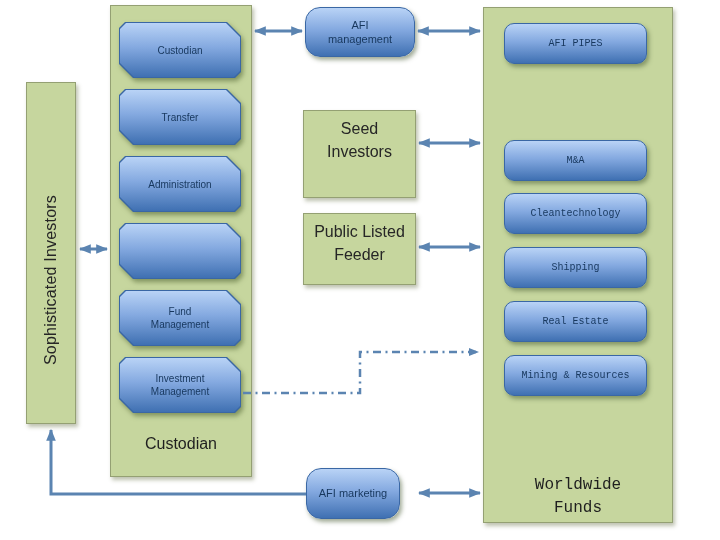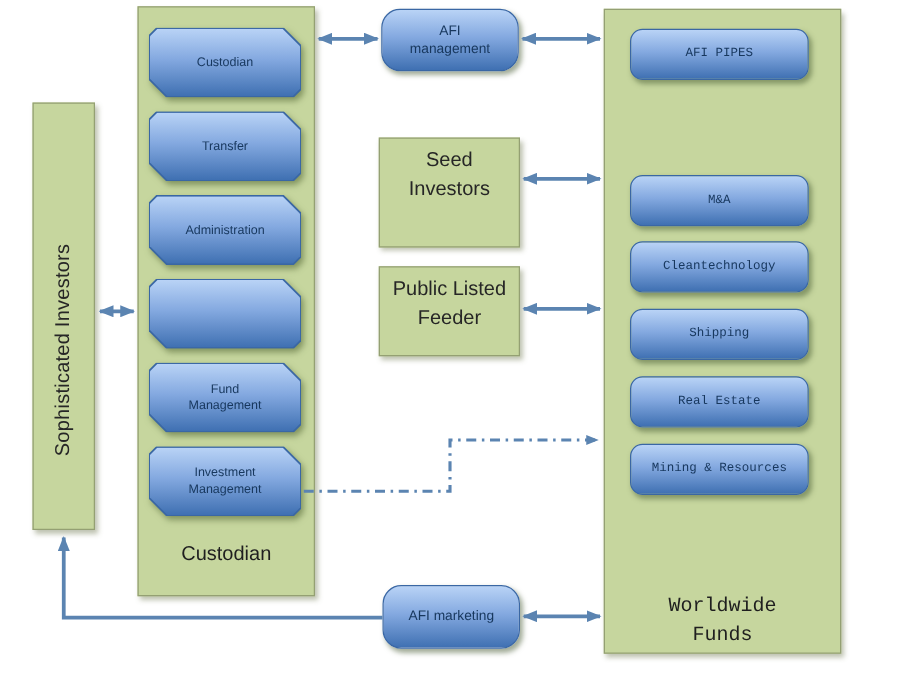--- a/index.html
+++ b/index.html
@@ -48,21 +48,21 @@
     box-shadow:2px 3px 4px rgba(70,90,50,.5);
     display:flex; align-items:center; justify-content:center;
   }
   .blabel {
     font-size:10px; color:var(--label-navy); text-align:center;
     white-space:pre-line; line-height:1.3; padding:0 4px;
   }
   .blabel.md { font-size:11px; }
 
   .afi-mgmt { left:305px; top:7px;   width:110px; height:50px; border-radius:15px; }
-  .afi-mkt  { left:306px; top:468px; width:110px; height:51px; border-radius:15px; }
+  .afi-mkt  { left:306px; top:468px; width:94px; height:51px; border-radius:15px; }
 
   
   .wbox { left:20px; width:143px; height:41px; }
   .w0 { top:15px; }  .w1 { top:77px; }  .w2 { top:132px;border-radius:10px; } .w3 { top:185px; }
   .w4 { top:239px; } .w5 { top:293px; } .w6 { top:347px; } .w7 { top:401px; }
 
   
   .snipbox { position:absolute; left:8px; width:122px; height:56px; }
   .s0 { top:16px; } .s1 { top:83px;border-radius:19px; } .s2 { top:150px; }
   .s3 { top:217px; } .s4 { top:284px; } .s5 { top:351px; }

